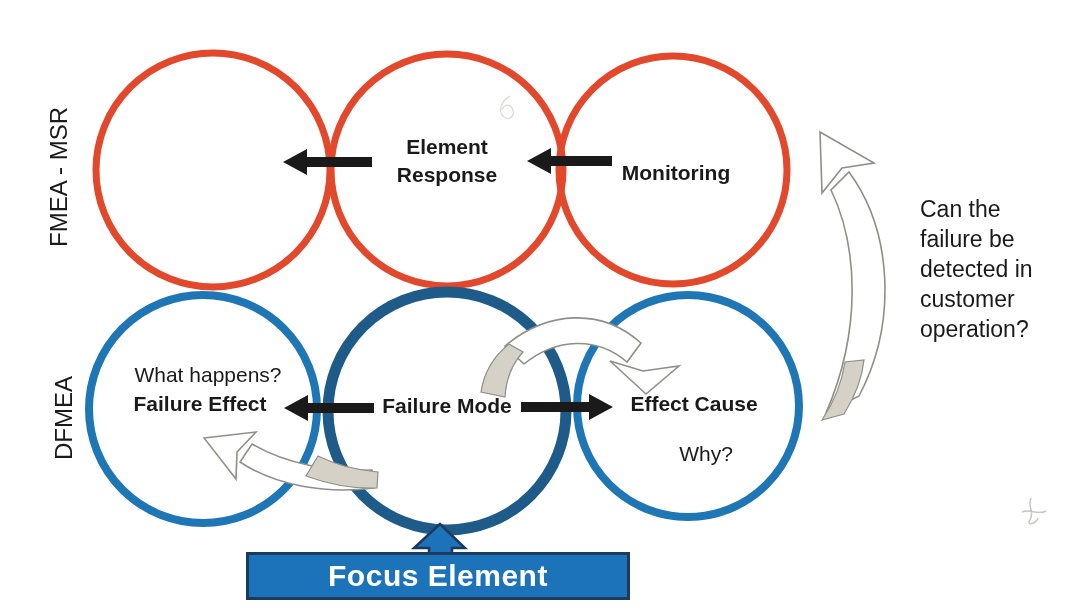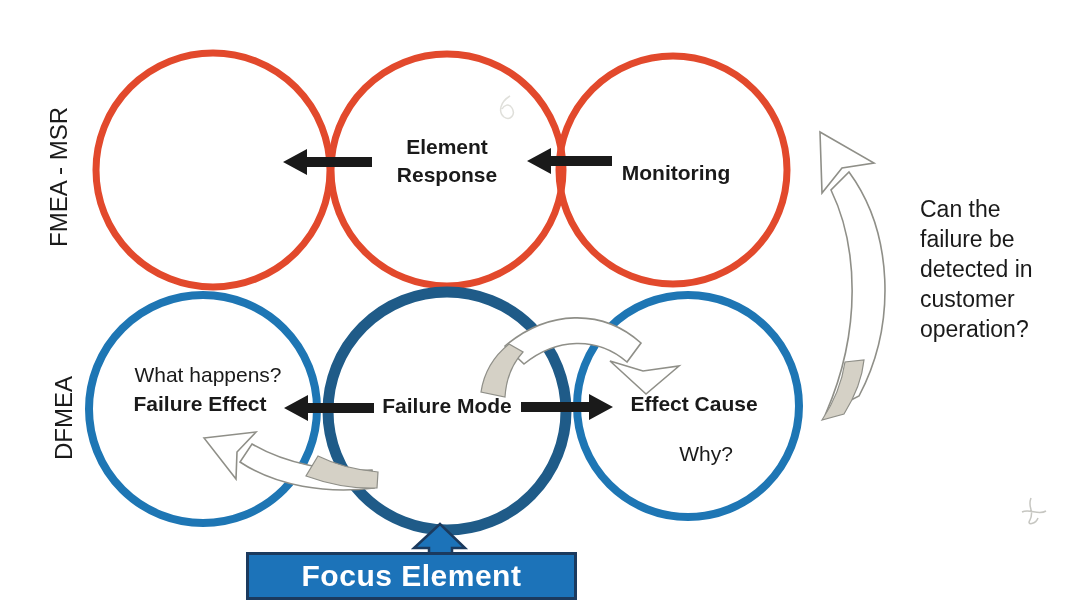--- a/index.html
+++ b/index.html
@@ -14,21 +14,21 @@
   .swoosh-head{fill:#ffffff;stroke:var(--c-swoosh-outline,#8f8f88);stroke-width:1.6px;}
   .swoosh-tail{fill:var(--c-swoosh-tail,#d5d1c6);stroke:var(--c-swoosh-outline,#8f8f88);stroke-width:1.2px;}
   .focus-arrow{fill:var(--c-banner-blue,#1c73b9);stroke:var(--c-banner-border,#1b3a5e);stroke-width:2.5px;}
   .scribble{fill:none;stroke:#a8a8a0;stroke-width:1.5px;opacity:.65;}
   .scribble.faint{stroke:#c4c4bc;opacity:.55;}
   .lbl{position:absolute;text-align:center;font-weight:bold;font-size:21px;line-height:28px;}
   .ann{position:absolute;text-align:center;font-weight:normal;font-size:21px;line-height:28px;}
   .vlabel{position:absolute;font-size:24px;font-weight:normal;white-space:nowrap;
           transform:translate(-50%,-50%) rotate(-90deg);}
   .side-note{position:absolute;left:920px;top:194px;width:146px;font-size:23px;line-height:30px;font-weight:normal;}
-  .banner{position:absolute;left:246px;top:552px;width:331px;height:48px;
+  .banner{position:absolute;left:246px;top:552px;width:384px;height:48px;
           background:var(--c-banner-blue,#1c73b9);border:3px solid var(--c-banner-border,#1b3a5e);
           box-sizing:border-box;display:flex;align-items:center;justify-content:center;}
   .banner span{color:#ffffff;font-weight:bold;font-size:30px;letter-spacing:.5px;}
 </style>
 </head>
 <body>
 
 <div class="stage">
 
   <svg class="layer" width="1082" height="616" viewBox="0 0 1082 616">

